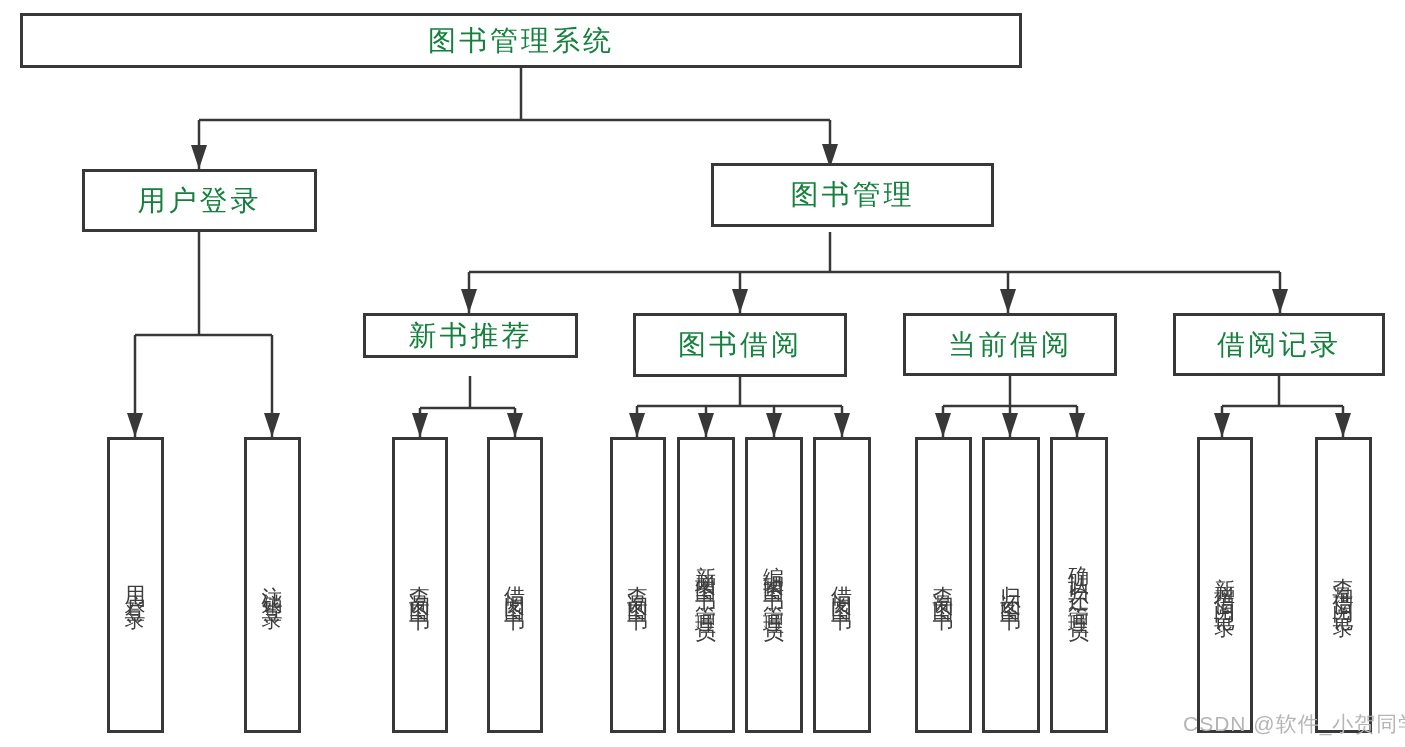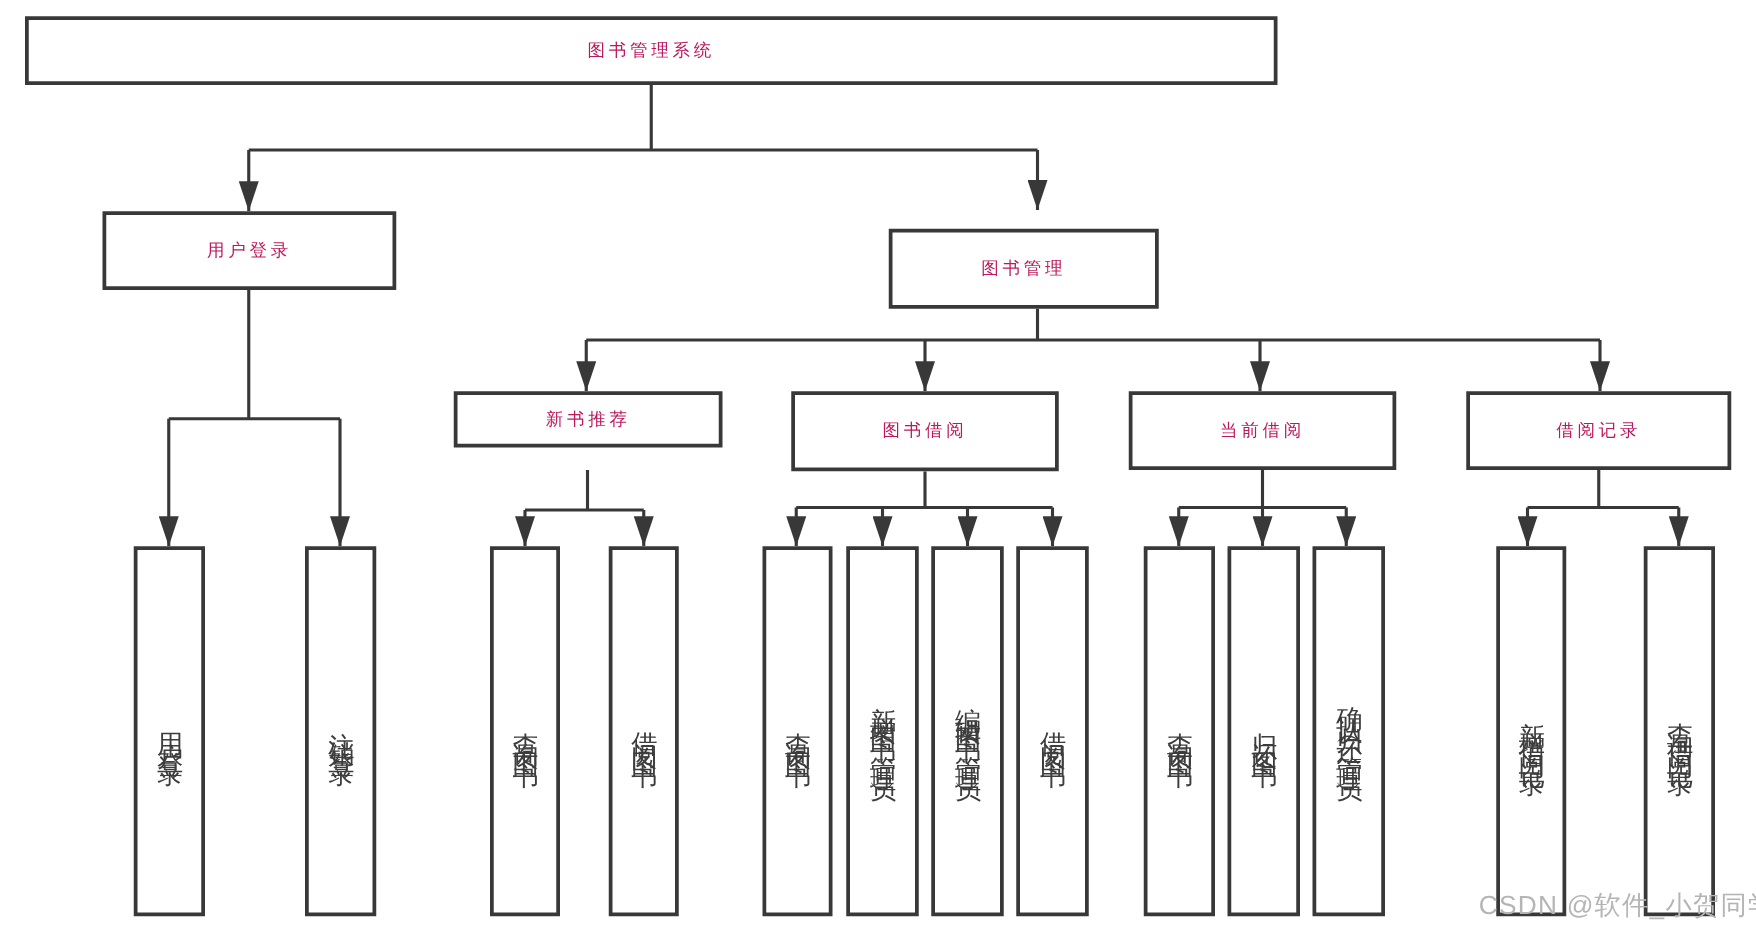--- a/index.html
+++ b/index.html
@@ -16,24 +16,24 @@
     position:absolute;
     box-sizing:border-box;
     background:#ffffff;
     border:3px solid #383838;
     display:flex;
     align-items:center;
     justify-content:center;
     text-align:center;
   }
   .hlabel{
-    font-size:14px;
+    font-size:28px;
     letter-spacing:3px;
     white-space:nowrap;
-    color:#be185d;
+    color:#15803d;
   }
   .leaf .vlabel{
     writing-mode:vertical-rl;
     text-orientation:mixed;
     font-size:21px;
     letter-spacing:8px;
     line-height:1;
     color:#3d3d3d;
     max-height:286px;
   }
@@ -102,21 +102,21 @@
     </g>
   </svg>
 
   <div class="node" style="left:20px;top:13px;width:1002px;height:55px;">
     <span class="hlabel">图书管理系统</span>
   </div>
 
   <div class="node" style="left:82px;top:169px;width:235px;height:63px;">
     <span class="hlabel">用户登录</span>
   </div>
-  <div class="node" style="left:711px;top:183px;width:216px;height:64px;">
+  <div class="node" style="left:711px;top:163px;width:283px;height:64px;">
     <span class="hlabel">图书管理</span>
   </div>
 
   <div class="node" style="left:363px;top:313px;width:215px;height:45px;">
     <span class="hlabel">新书推荐</span>
   </div>
   <div class="node" style="left:633px;top:313px;width:214px;height:64px;">
     <span class="hlabel">图书借阅</span>
   </div>
   <div class="node" style="left:903px;top:313px;width:214px;height:63px;">

